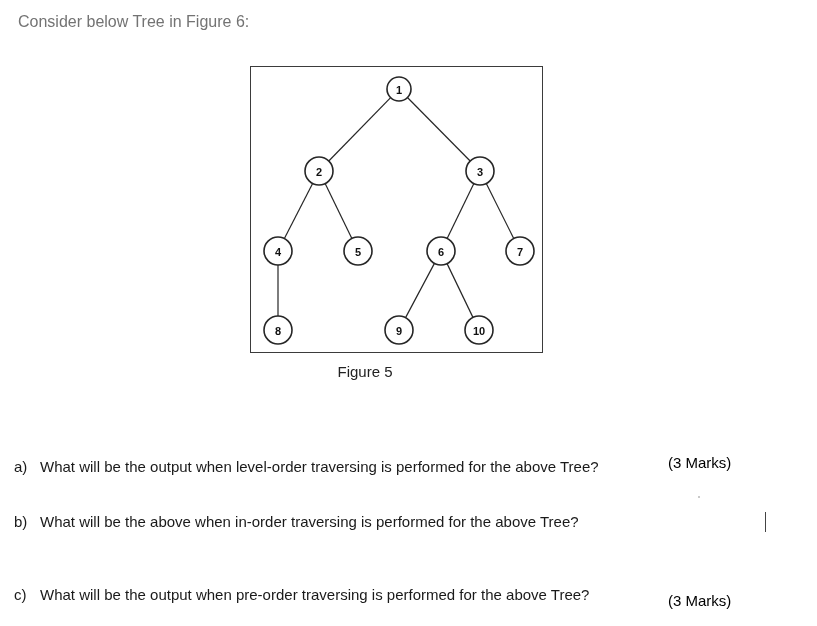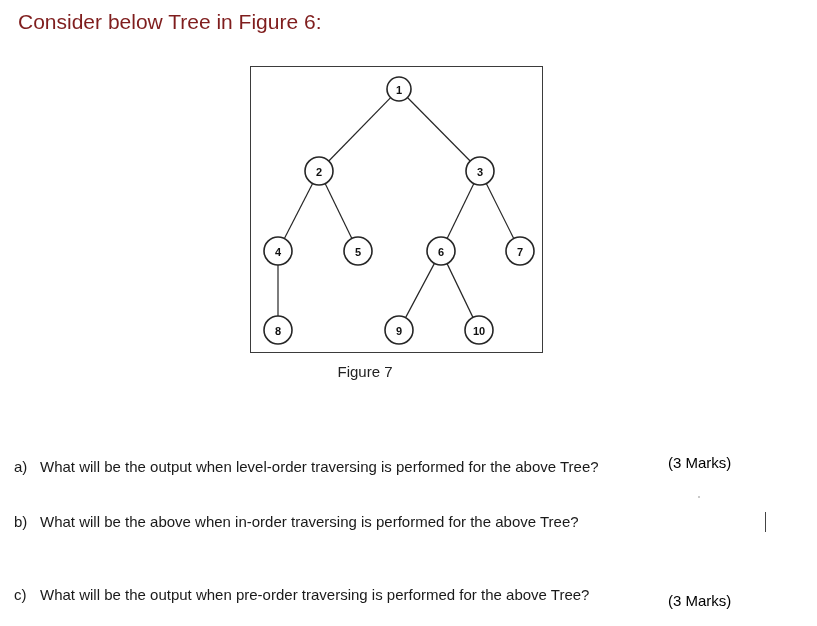--- a/index.html
+++ b/index.html
@@ -13,23 +13,23 @@
     position: relative;
     font-family: "Liberation Sans", sans-serif;
     color: #1a1a1a;
     overflow: hidden;
   }
 
   .intro-line {
     position: absolute;
     left: 18px;
     top: 12px;
-    font-size: 21px;
+    font-size: 16px;
     line-height: 20px;
-    color: #7f1d1d;
+    color: #737373;
     white-space: nowrap;
     text-align: right;
   }
 
   
   .figure-block {
     position: absolute;
     left: 250px;
     top: 66px;
     width: 295px;
@@ -178,21 +178,21 @@
             <circle cx="148" cy="263" r="14" class="node-circle"></circle>
             <text x="148" y="263.5" class="node-label">9</text>
           </g>
           <g>
             <circle cx="228" cy="263" r="14" class="node-circle"></circle>
             <text x="228" y="263.5" class="node-label">10</text>
           </g>
         </g>
     </svg>
   </div>
-  <div class="figure-caption">Figure 7</div>
+  <div class="figure-caption">Figure 5</div>
 </div>
 
 <div class="question q-a">
   <span class="q-marker">a)</span><span>What will be the output when level-order traversing is performed for the above Tree?</span>
 </div>
 <div class="marks marks-a">(3 Marks)</div>
 
 <div class="question q-b">
   <span class="q-marker">b)</span><span>What will be the above when in-order traversing is performed for the above Tree?</span>
 </div>

